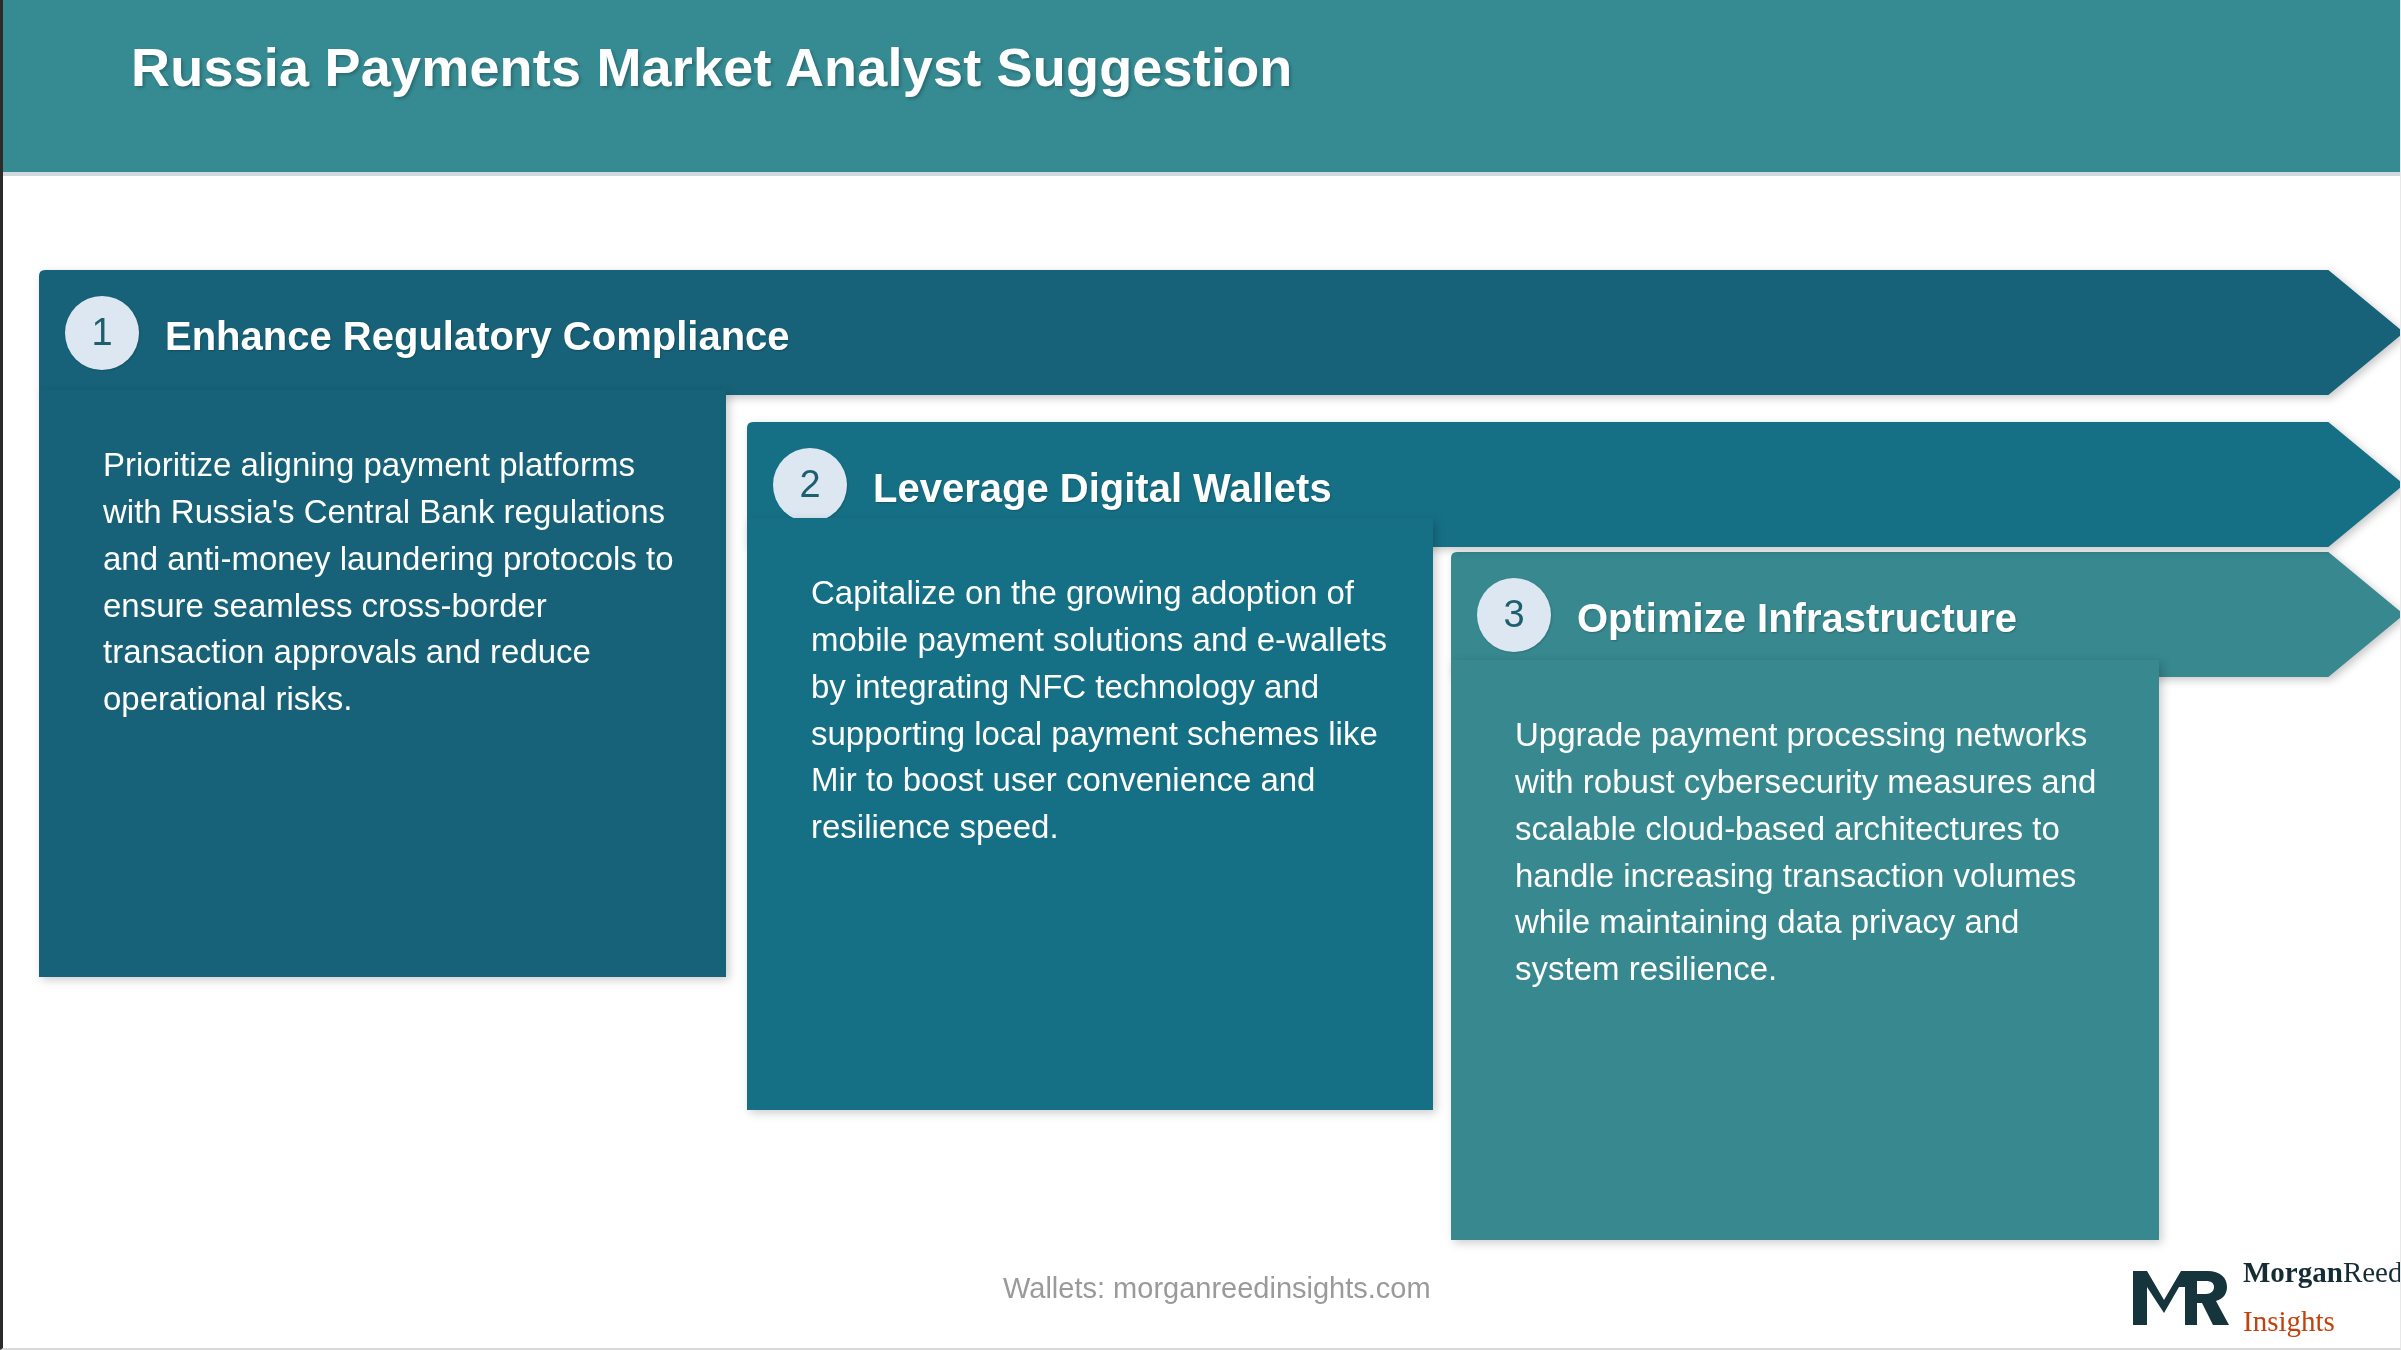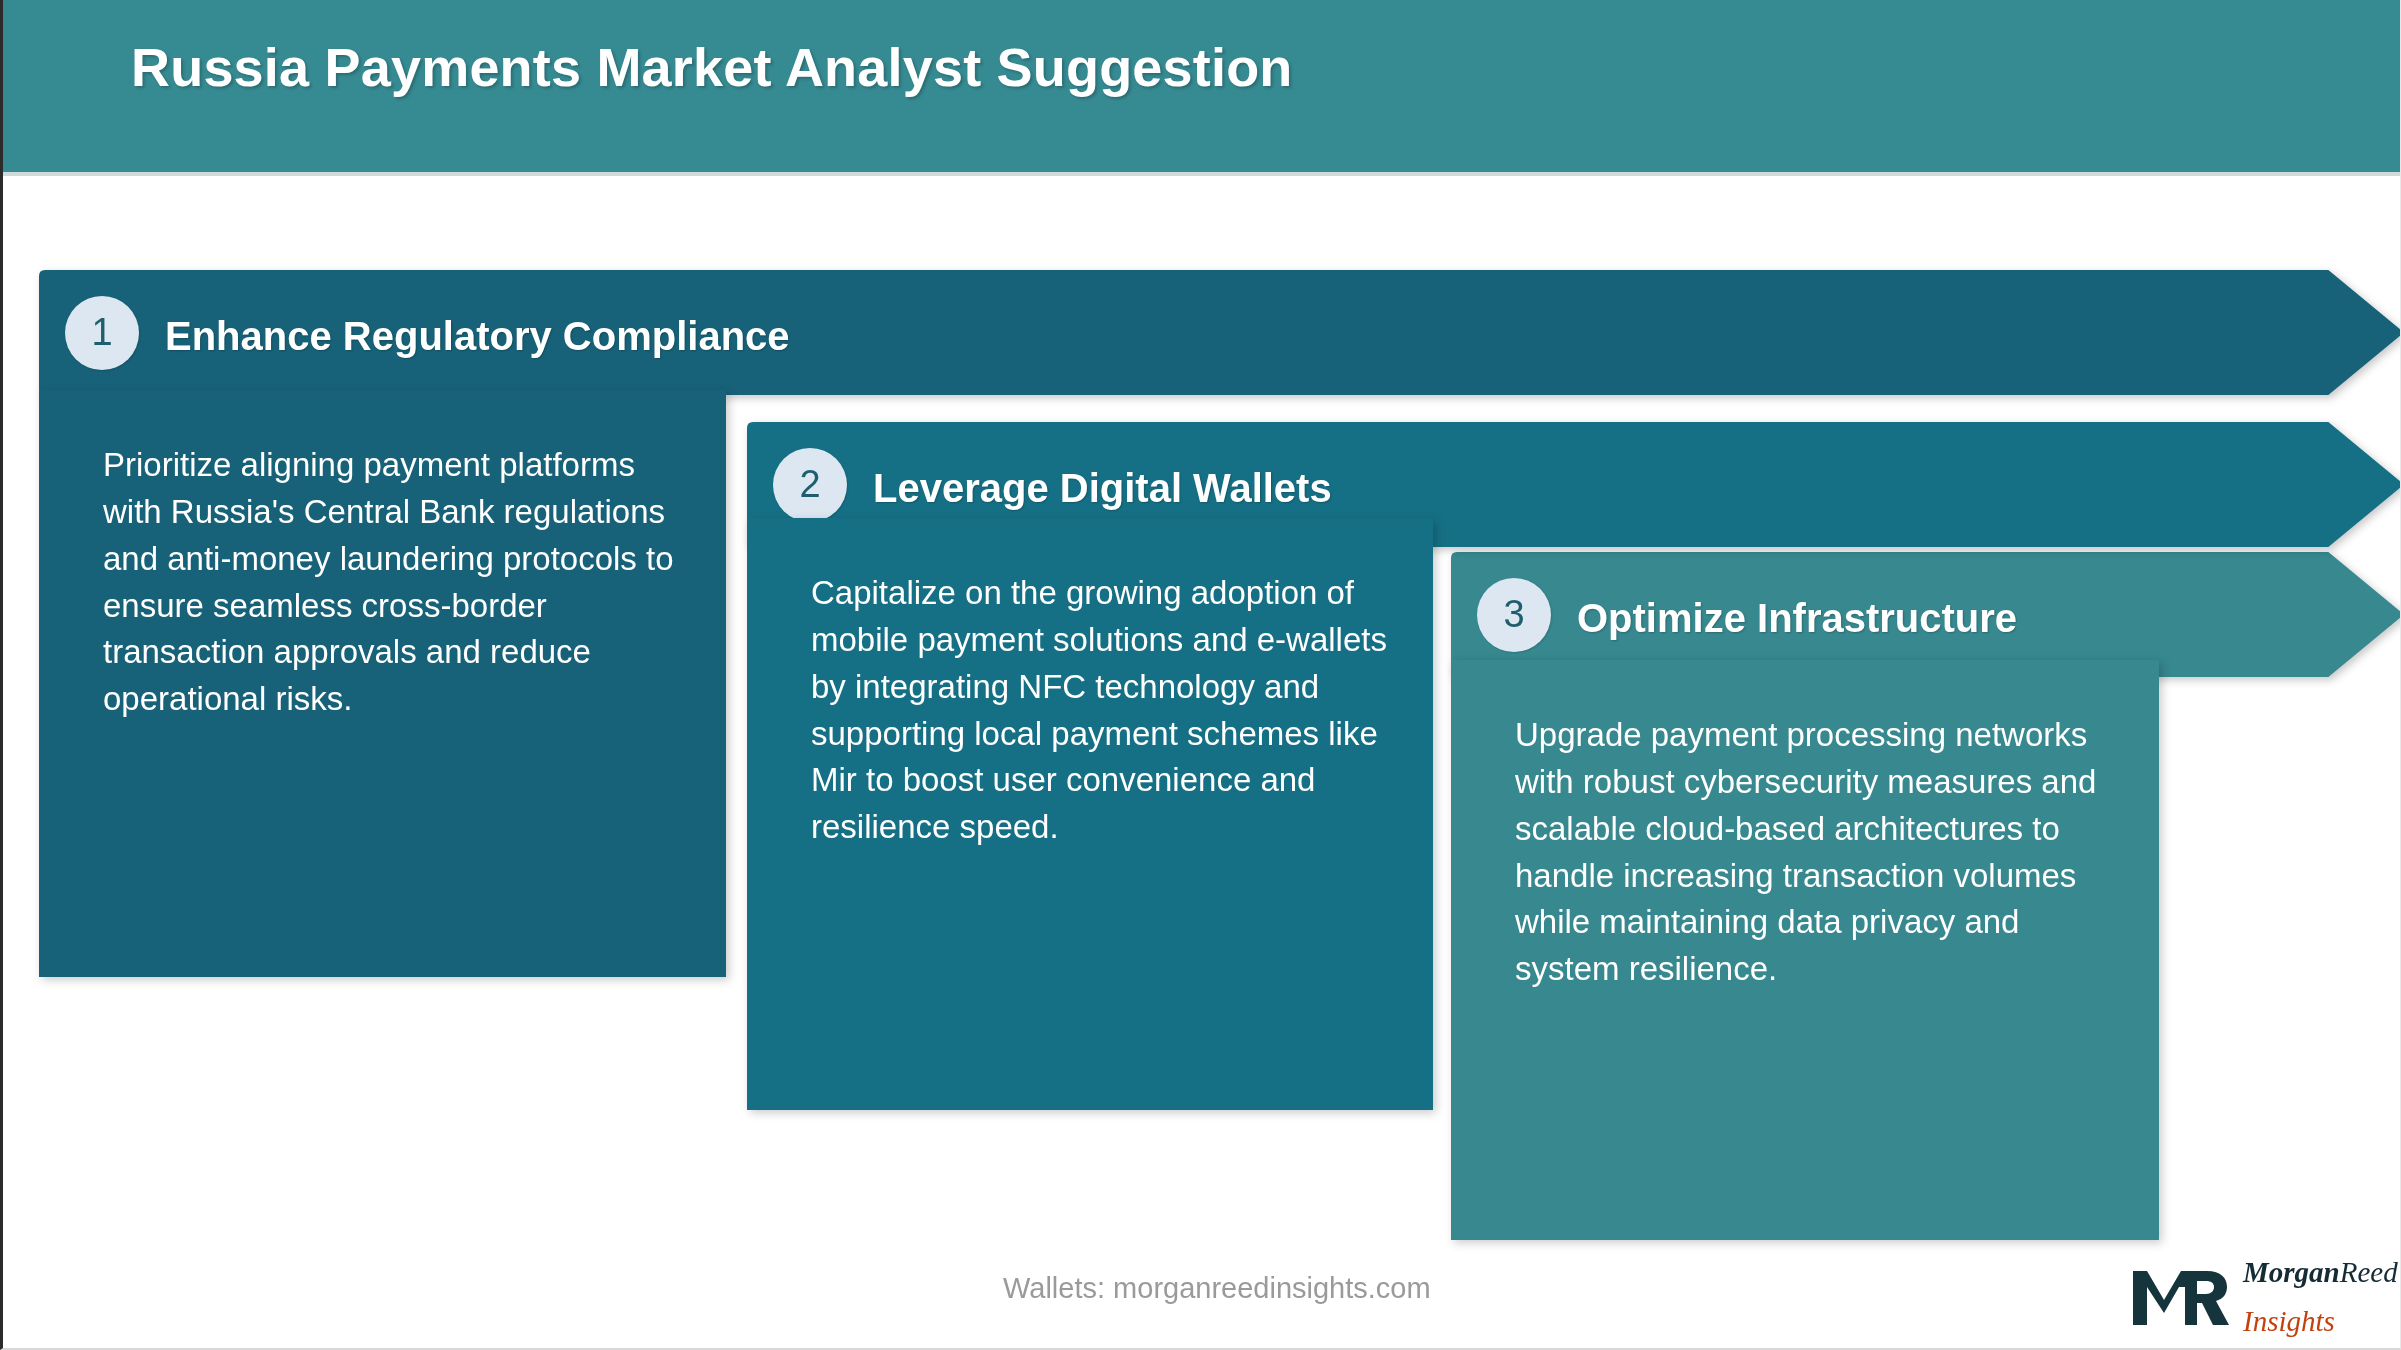--- a/index.html
+++ b/index.html
@@ -125,21 +125,20 @@
     display: flex;
     align-items: center;
     gap: 12px;
   }
   .logo-mark { flex: 0 0 auto; }
   .logo-words {
     display: flex;
     flex-direction: column;
     line-height: 1.0;
     font-family: "Liberation Serif", "DejaVu Serif", serif;
-    font-style: italic;
   }
   .logo-line1 { font-size: 29px; white-space: nowrap; }
   .logo-morgan { font-weight: bold; color: #152c34; }
   .logo-reed { font-weight: normal; color: #152c34; }
   .logo-line2 {
     font-size: 29px;
     color: #c2410c;
     margin-top: 20px;
     white-space: nowrap;
   }

